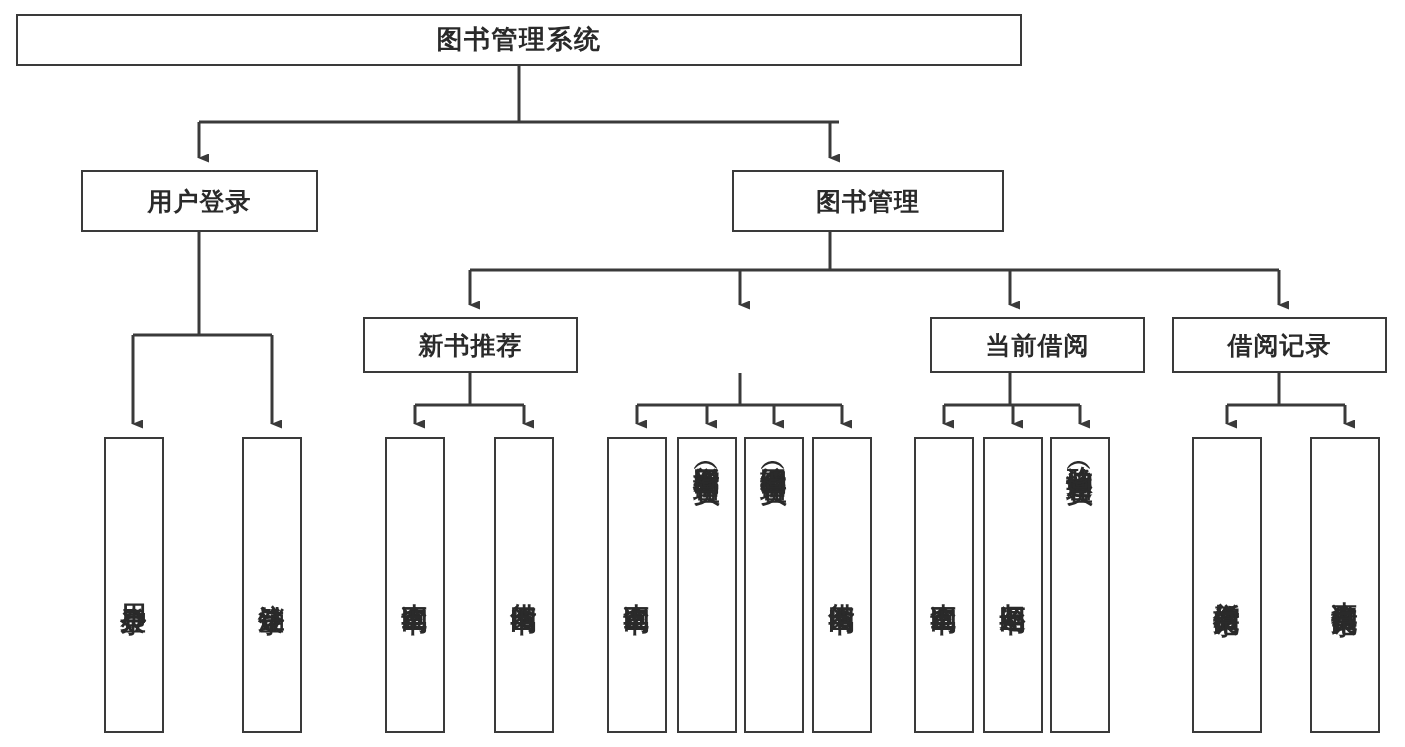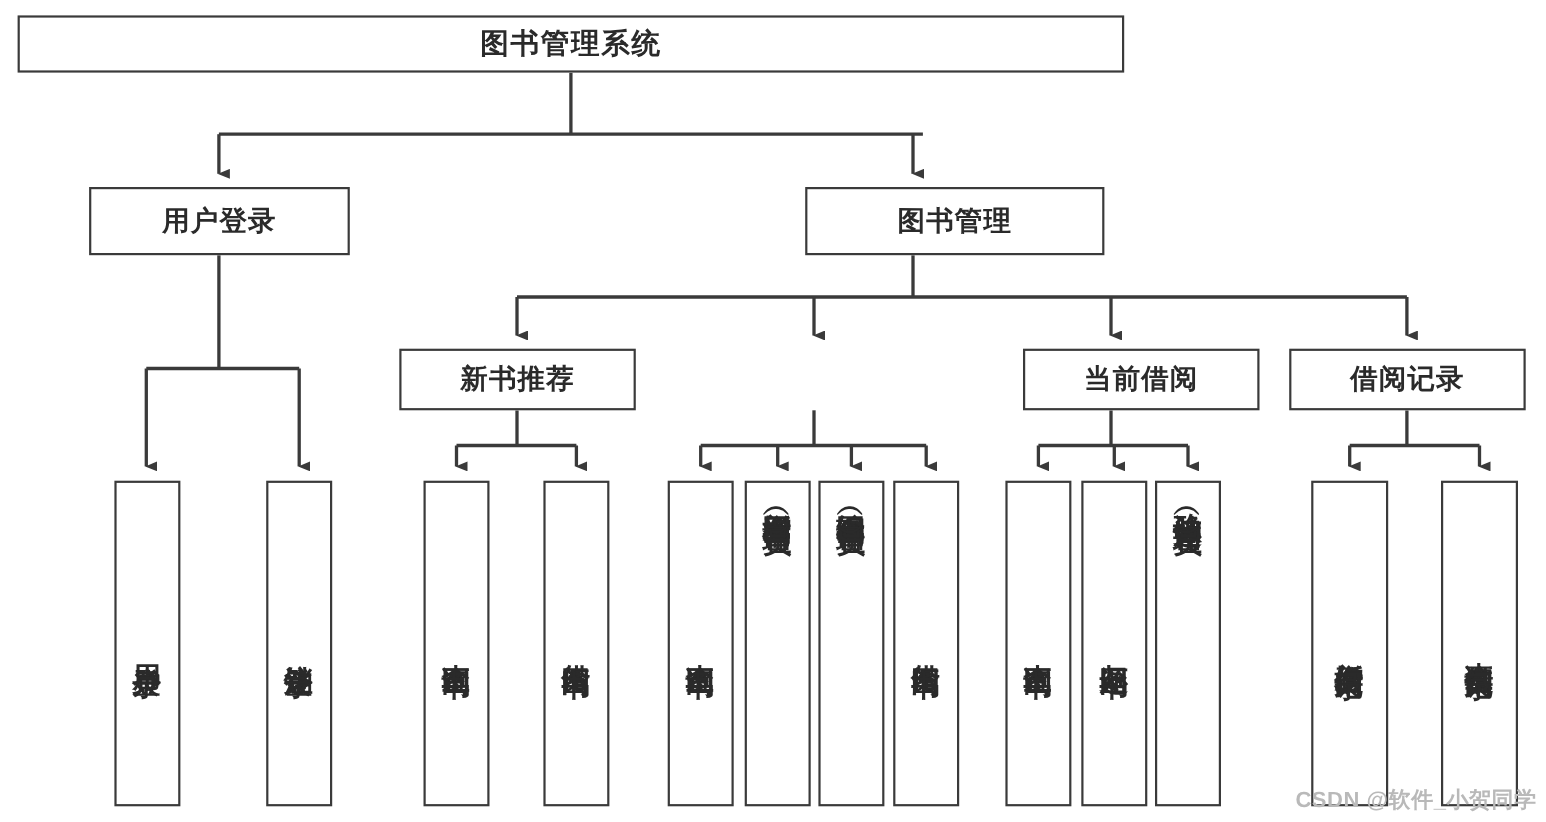--- a/index.html
+++ b/index.html
@@ -173,15 +173,14 @@
     <span class="lbl">确认归还（管理员）</span>
   </div>
 
   <div class="node v-node" style="left:1192px;top:437px;width:70px;height:296px;">
     <span class="lbl">新增借阅记录</span>
   </div>
   <div class="node v-node" style="left:1310px;top:437px;width:70px;height:296px;">
     <span class="lbl">查询借阅记录</span>
   </div>
 
-  <div class="watermark">CSDN @软件_小贺同学</div>
 
 </div>
 
 </body></html>

